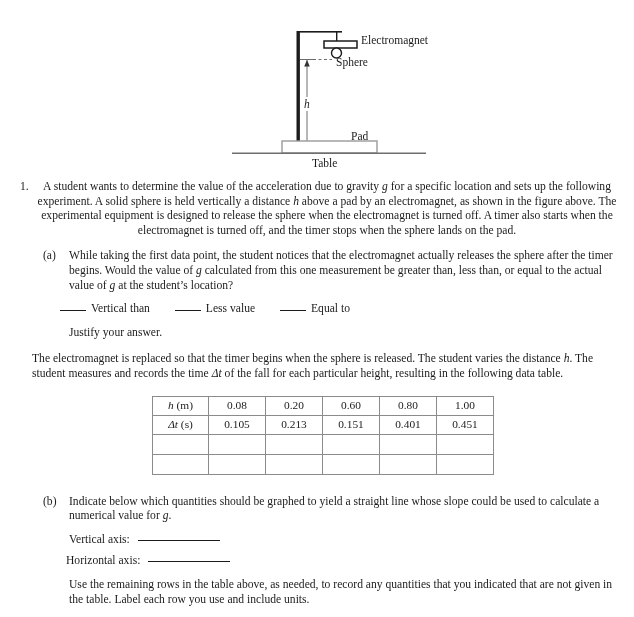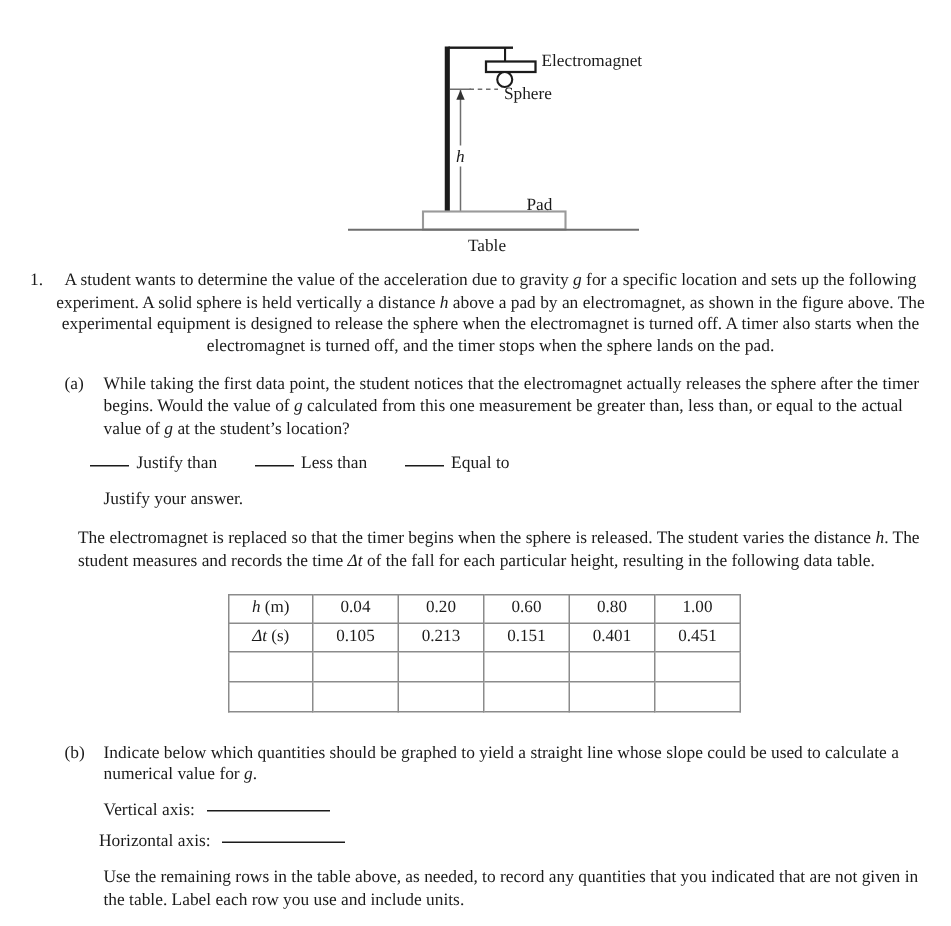--- a/index.html
+++ b/index.html
@@ -68,21 +68,21 @@
     padding-right: 16px;
     margin-top: 11px;
   }
   .part-letter {
     position: absolute;
     left: 43px;
     top: 0;
   }
 
   .para {
-    padding-left: 52px;
+    padding-left: 32px;
     padding-right: 18px;
     margin-top: 12px;
   }
 
   .sub-line {
     padding-left: 69px;
     margin-top: 9px;
   }
   .sub-line-tight {
     padding-left: 66px;
@@ -187,42 +187,42 @@
     <div class="q-text"><span>A student wants to determine the value of the acceleration due to gravity </span><i>g</i><span> for a specific location and sets up the following experiment. A solid sphere is held vertically a distance </span><i>h</i><span> above a pad by an electromagnet, as shown in the figure above. The experimental equipment is designed to release the sphere when the electromagnet is turned off. A timer also starts when the electromagnet is turned off, and the timer stops when the sphere lands on the pad.</span></div>
   </div>
 
   <div class="part-block">
     <span class="part-letter">(a)</span>
     <div><span>While taking the first data point, the student notices that the electromagnet actually releases the sphere after the timer begins. Would the value of </span><i>g</i><span> calculated from this one measurement be greater than, less than, or equal to the actual value of </span><i>g</i><span> at the student’s location?</span></div>
   </div>
 
   <div class="answer-row">
     <span class="answer-choice">
-      <span class="blank-short"></span><span>Justify than</span>
+      <span class="blank-short"></span><span>Vertical than</span>
     </span>
     <span class="answer-choice">
-      <span class="blank-short"></span><span>Less than</span>
+      <span class="blank-short"></span><span>Less value</span>
     </span>
     <span class="answer-choice">
       <span class="blank-short"></span><span>Equal to</span>
     </span>
   </div>
 
   <div class="sub-line">Justify your answer.</div>
 
   <div class="para"><span>The electromagnet is replaced so that the timer begins when the sphere is released. The student varies the distance </span><i>h</i><span>. The student measures and records the time </span><i>Δt</i><span>  of the fall for each particular height, resulting in the following data table.</span></div>
 
   <div id="table-wrap">
     <table class="data-table">
       <tbody>
         <tr>
           <td class="rowlabel">
             <i>h</i><span> (m)</span>
           </td>
-          <td class="datacell">0.04</td>
+          <td class="datacell">0.08</td>
           <td class="datacell">0.20</td>
           <td class="datacell">0.60</td>
           <td class="datacell">0.80</td>
           <td class="datacell">1.00</td>
         </tr>
         <tr>
           <td class="rowlabel">
             <i>Δt</i><span>  (s)</span>
           </td>
           <td class="datacell">0.105</td>

